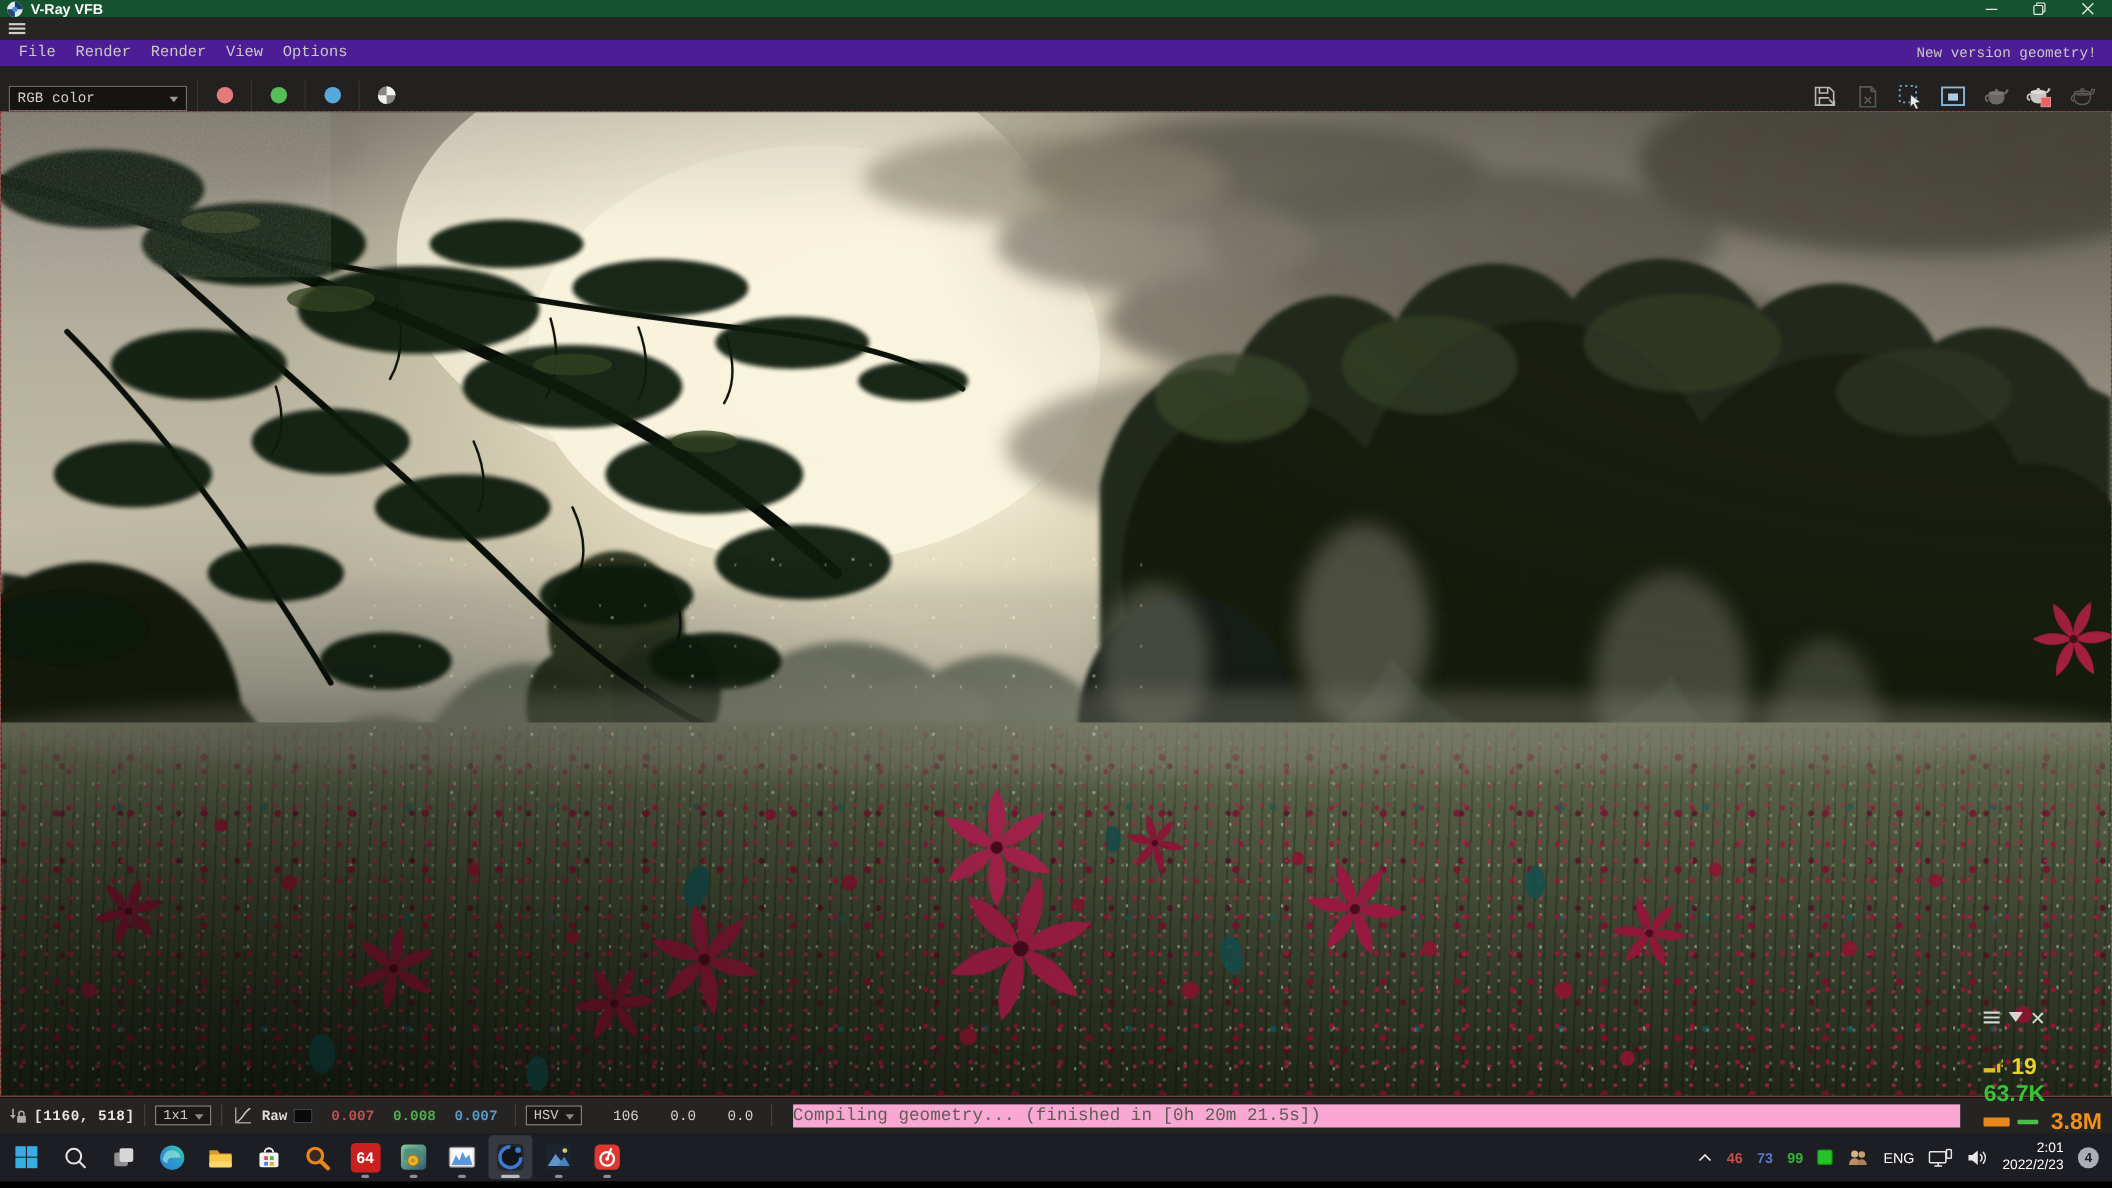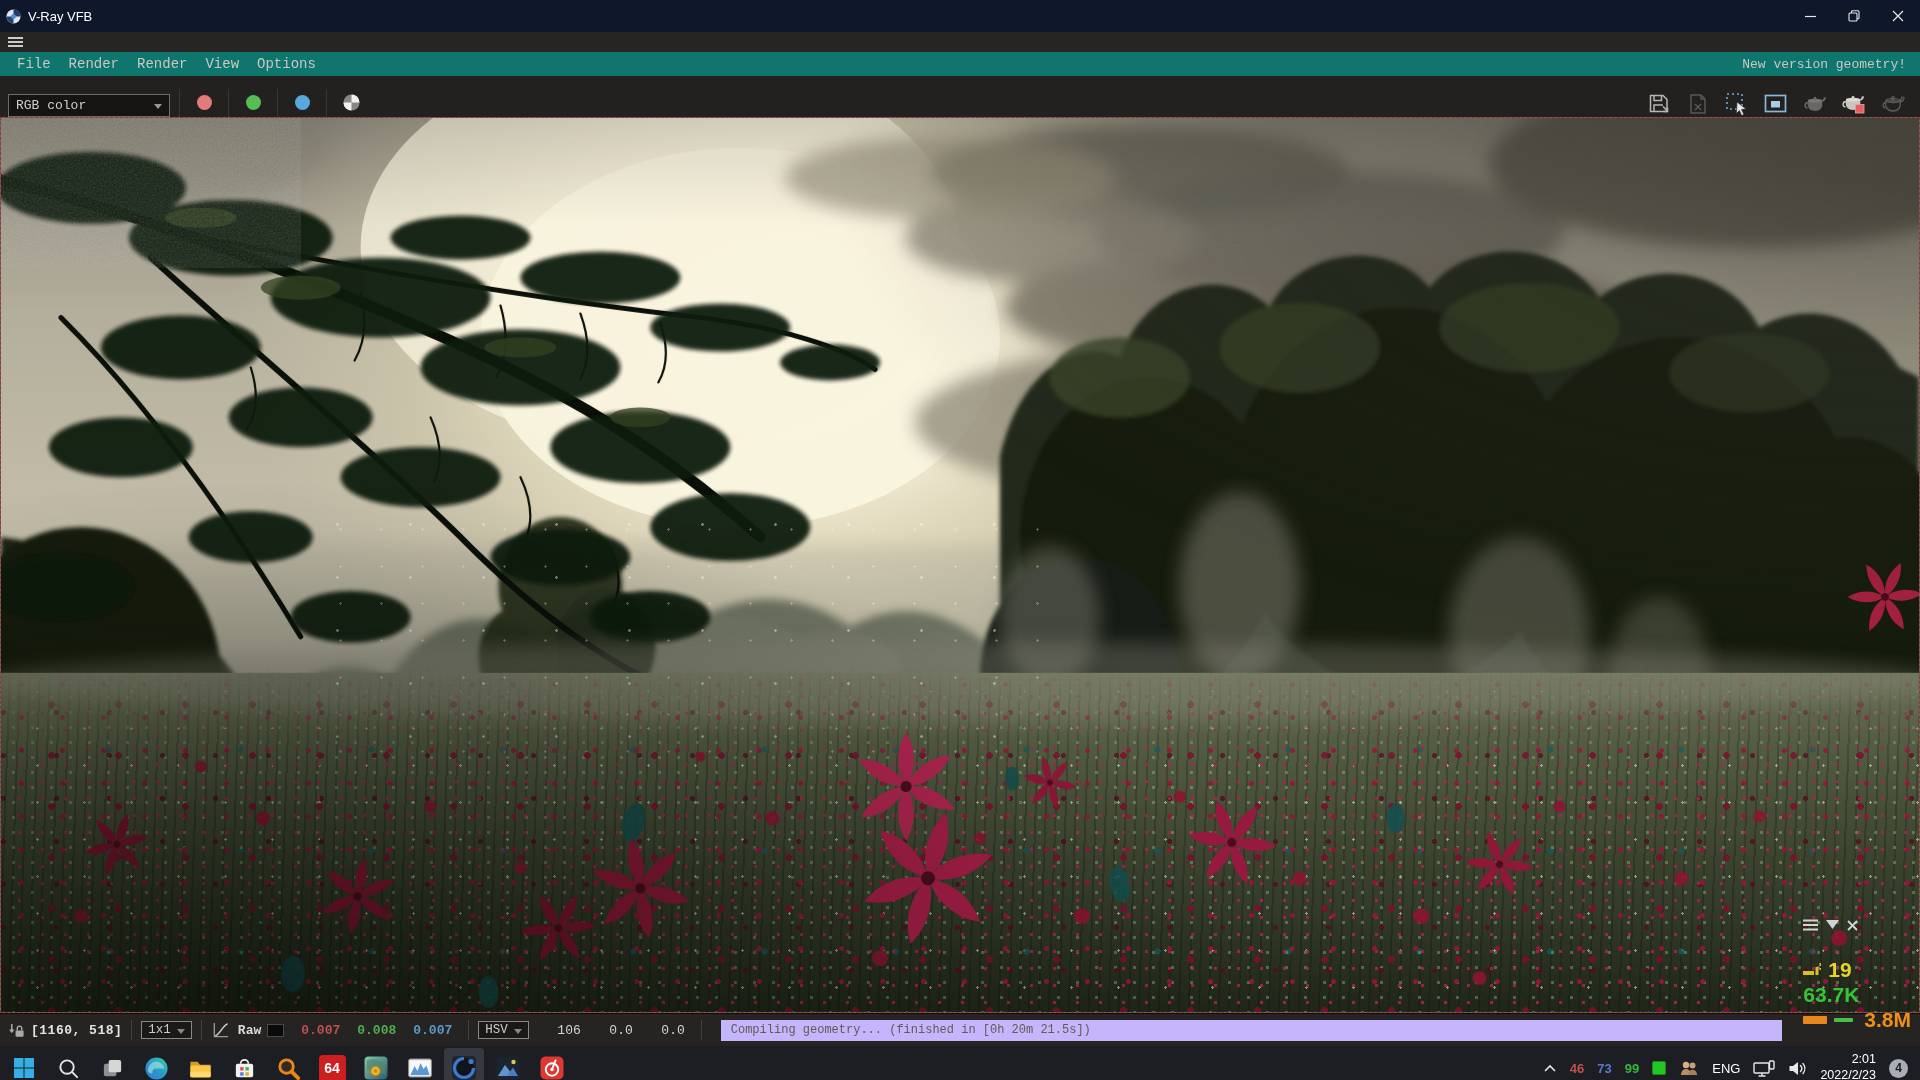--- a/index.html
+++ b/index.html
@@ -2,32 +2,32 @@
 <html><head>
 <meta charset="utf-8">
 <style>
   * { box-sizing: border-box; }
   html,body { margin:0; padding:0; }
   body { width:1920px; height:1080px; overflow:hidden; background:#000;
          font-family:"Liberation Sans", sans-serif; }
   .page { position:relative; width:1920px; height:1080px; display:flex; flex-direction:column; }
 
   
-  .titlebar { height:32px; background:#0f172a; display:flex; align-items:center; padding-left:6px; gap:7px; flex:0 0 auto; }
+  .titlebar { height:16px; background:#14532d; display:flex; align-items:center; padding-left:6px; gap:7px; flex:0 0 auto;font-weight:bold; }
   .titlebar .title { color:#fff; font-size:13px; }
   .win-controls { margin-left:auto; display:flex; height:100%; }
   .win-btn { width:44px; height:100%; display:flex; align-items:center; justify-content:center; }
 
   
   .burger-row { height:20px; background:#272523; display:flex; align-items:center; padding-left:6px; flex:0 0 auto; }
   .burger { display:flex; flex-direction:column; gap:2px; padding:3px 2px; }
   .burger i { display:block; width:15px; height:2px; background:#cfcdc9; }
 
   
-  .menubar { height:24px; background:#0f766e; display:flex; align-items:center; padding:0 8px;
+  .menubar { height:24px; background:#4c1d95; display:flex; align-items:center; padding:0 8px;
              font-family:"Liberation Mono", monospace; font-size:14px; color:#c9c7c3; flex:0 0 auto; }
   .menu-item { padding:1px 9px; }
   .menu-notice { margin-left:auto; font-size:13px; color:#c9c7c3; padding-right:6px; }
 
   
   .toolbar { height:41px; background:#232120; display:flex; align-items:flex-end; padding:0 8px; flex:0 0 auto; }
   .channel-select { width:162px; height:23px; background:#151412; border:1px solid #6f6d69; color:#d2cfca;
                     font-family:"Liberation Mono", monospace; font-size:13px; display:flex; align-items:center; padding:0 7px; }
   .sel-arrow { margin-left:auto; width:0; height:0; border:4px solid transparent; border-top:5px solid #9a9896; transform:translateY(3px); }
   .tb-sep { width:1px; height:28px; background:#383634; margin:0 9px; }
@@ -80,22 +80,22 @@
                padding:0 8px; font-family:"Liberation Mono", monospace; font-size:13px; color:#d6d4d0; flex:0 0 auto; }
   .sb-sep { width:1px; height:20px; background:#45433f; margin:0 9px; }
   .sb-coords { color:#e6e4e0; font-weight:bold; letter-spacing:.5px; margin-left:6px; }
   .sb-box { border:1px solid #8a8884; background:#1a1917; padding:1px 6px; display:flex; align-items:center; gap:6px; font-size:12.5px; color:#cfccc8; }
   .sb-box .sel-arrow { border-top-color:#8a8884; }
   .raw-label { font-weight:bold; color:#dedcd7; margin:0 6px 0 8px; }
   .swatch { width:17px; height:13px; background:#0a0a0a; border:1px solid #4a4846; }
   .val { font-weight:bold; margin-left:14px; min-width:42px; text-align:right; }
   .val-r { color:#c05050; } .val-g { color:#4fae4f; } .val-b { color:#5a9ac8; }
   .hsv-val { margin-left:16px; min-width:36px; text-align:right; color:#d6d4d0; }
-  .progress { flex:1 1 auto; height:21px; background:#c4b5fd; margin:0 12px 0 10px; display:flex; align-items:center;
-              padding-left:10px; color:#5f5d56; font-size:12px; overflow:hidden; white-space:nowrap; }
+  .progress { flex:1 1 auto; height:21px; background:#f9a8d4; margin:0 12px 0 10px; display:flex; align-items:center;
+              color:#5f5d56; font-size:16px; overflow:hidden; white-space:nowrap; }
   .stats-gap { width:118px; flex:0 0 auto; }
 
   
   .taskbar { height:44px; background:#1c1e23; display:flex; align-items:center; padding:0 4px; flex:0 0 auto; }
   .tb-apps { display:flex; align-items:center; gap:4px; }
   .task-icon { width:40px; height:40px; border-radius:4px; position:relative; display:flex; align-items:center; justify-content:center; }
   .task-icon.active { background:#363940; }
   .task-icon.run::after { content:""; position:absolute; bottom:1px; left:50%; transform:translateX(-50%);
                           width:7px; height:3px; border-radius:2px; background:#8a8d92; }
   .task-icon.active.run::after { width:17px; background:#b9bdc4; }

